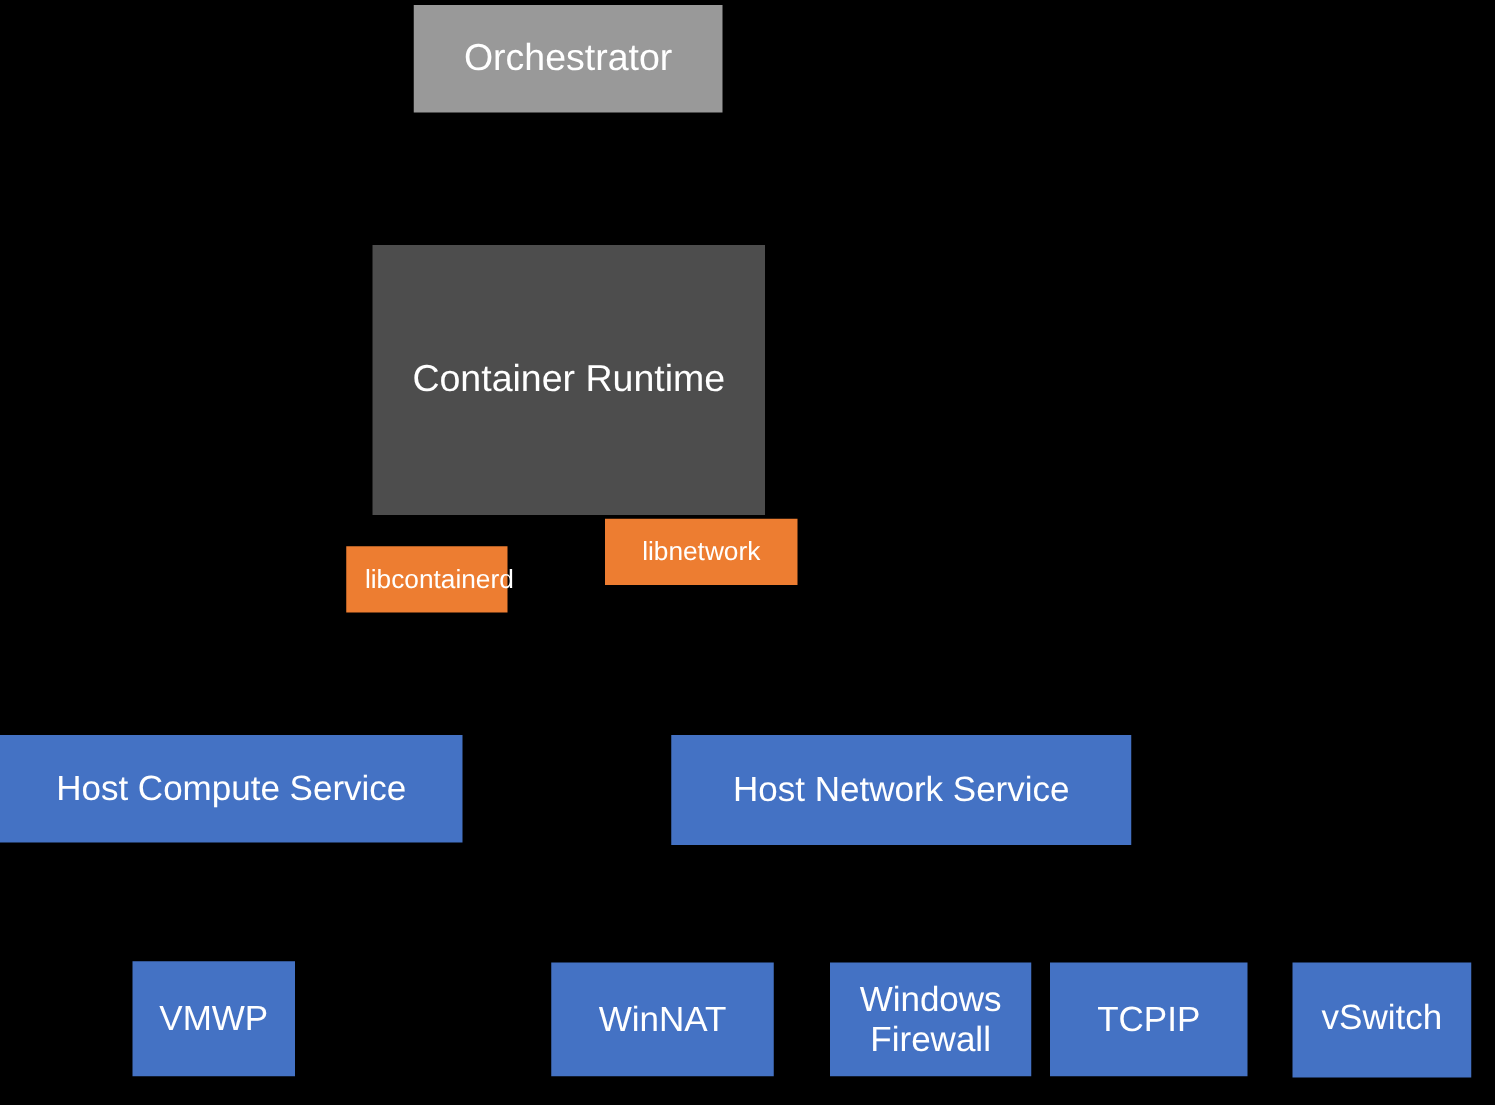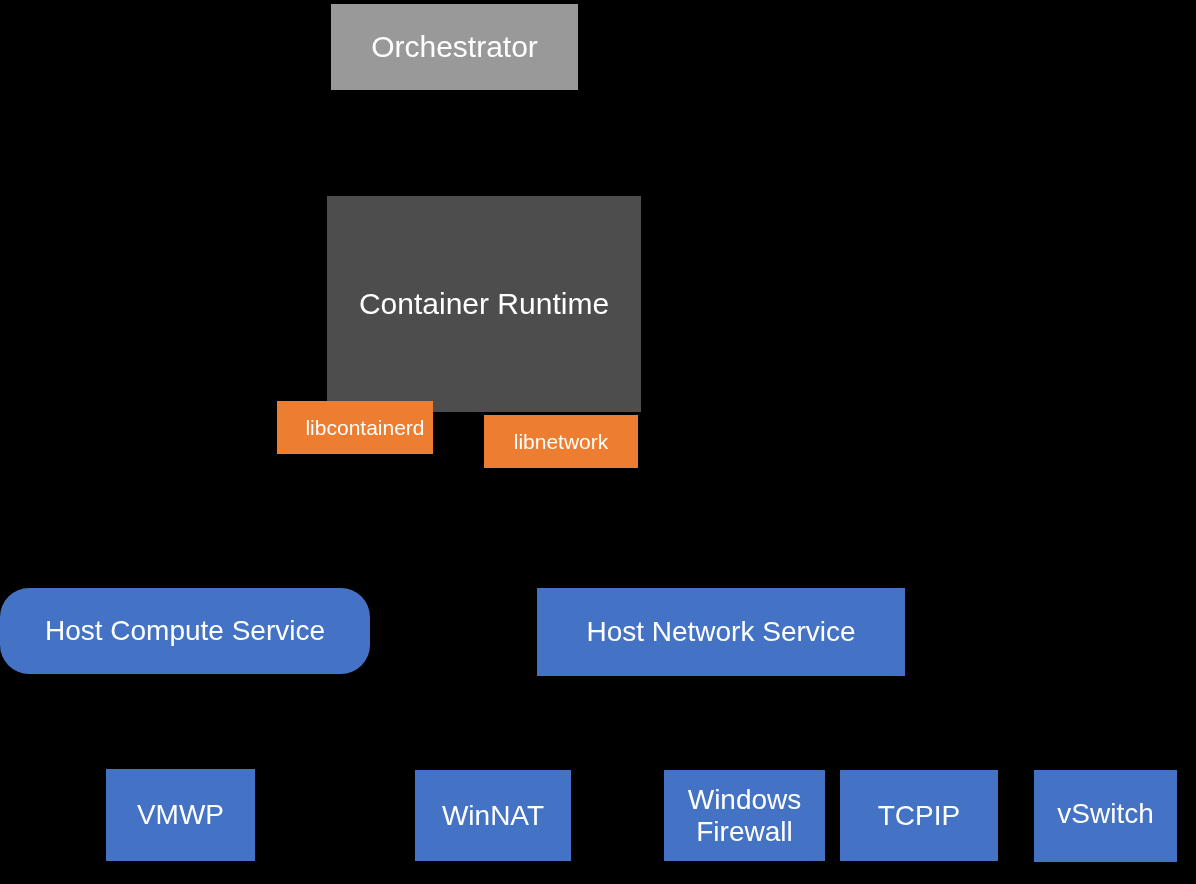--- a/index.html
+++ b/index.html
@@ -29,21 +29,20 @@
     white-space: pre-line;
   }
   .node-orchestrator {
     background: #999999;
     font-size: 30px;
   }
   .node-runtime {
     background: #4d4d4d;
     font-size: 30px;
     align-items: center;
-    margin-left: 29px;
   }
   .node-service {
     background: #4472c4;
     font-size: 28px;
   }
   .node-leaf {
     background: #4472c4;
     font-size: 28px;
   }
   .node-lib {
@@ -99,41 +98,41 @@
   </svg>
 
   <div class="node node-orchestrator" style="left:331px; top:4px; width:247px; height:86px;">
     <span>Orchestrator</span>
   </div>
 
   <div class="node node-runtime" style="left:298px; top:196px; width:314px; height:216px;">
     <span>Container Runtime</span>
   </div>
 
-  <div class="node node-lib" style="left:277px; top:401px; width:156px; height:53px;padding-left:20px;">
+  <div class="node node-lib" style="left:277px; top:437px; width:129px; height:53px;padding-left:20px;">
     <span>libcontainerd</span>
   </div>
 
   <div class="node node-lib" style="left:484px; top:415px; width:154px; height:53px;text-align:right;">
     <span>libnetwork</span>
   </div>
 
-  <div class="node node-service" style="left:0px; top:588px; width:370px; height:86px;border-radius:29px;">
+  <div class="node node-service" style="left:0px; top:588px; width:370px; height:86px;">
     <span>Host Compute Service</span>
   </div>
 
   <div class="node node-service" style="left:537px; top:588px; width:368px; height:88px;">
     <span>Host Network Service</span>
   </div>
 
-  <div class="node node-leaf" style="left:106px; top:769px; width:149px; height:92px;">
+  <div class="node node-leaf" style="left:106px; top:769px; width:130px; height:92px;">
     <span>VMWP</span>
   </div>
 
-  <div class="node node-leaf" style="left:415px; top:770px; width:156px; height:91px;">
+  <div class="node node-leaf" style="left:441px; top:770px; width:178px; height:91px;">
     <span>WinNAT</span>
   </div>
 
   <div class="node node-leaf" style="left:640px; top:770px; width:161px; height:91px;margin-left:24px;">
     <span>Windows
 Firewall</span>
   </div>
 
   <div class="node node-leaf" style="left:840px; top:770px; width:158px; height:91px;">
     <span>TCPIP</span>

